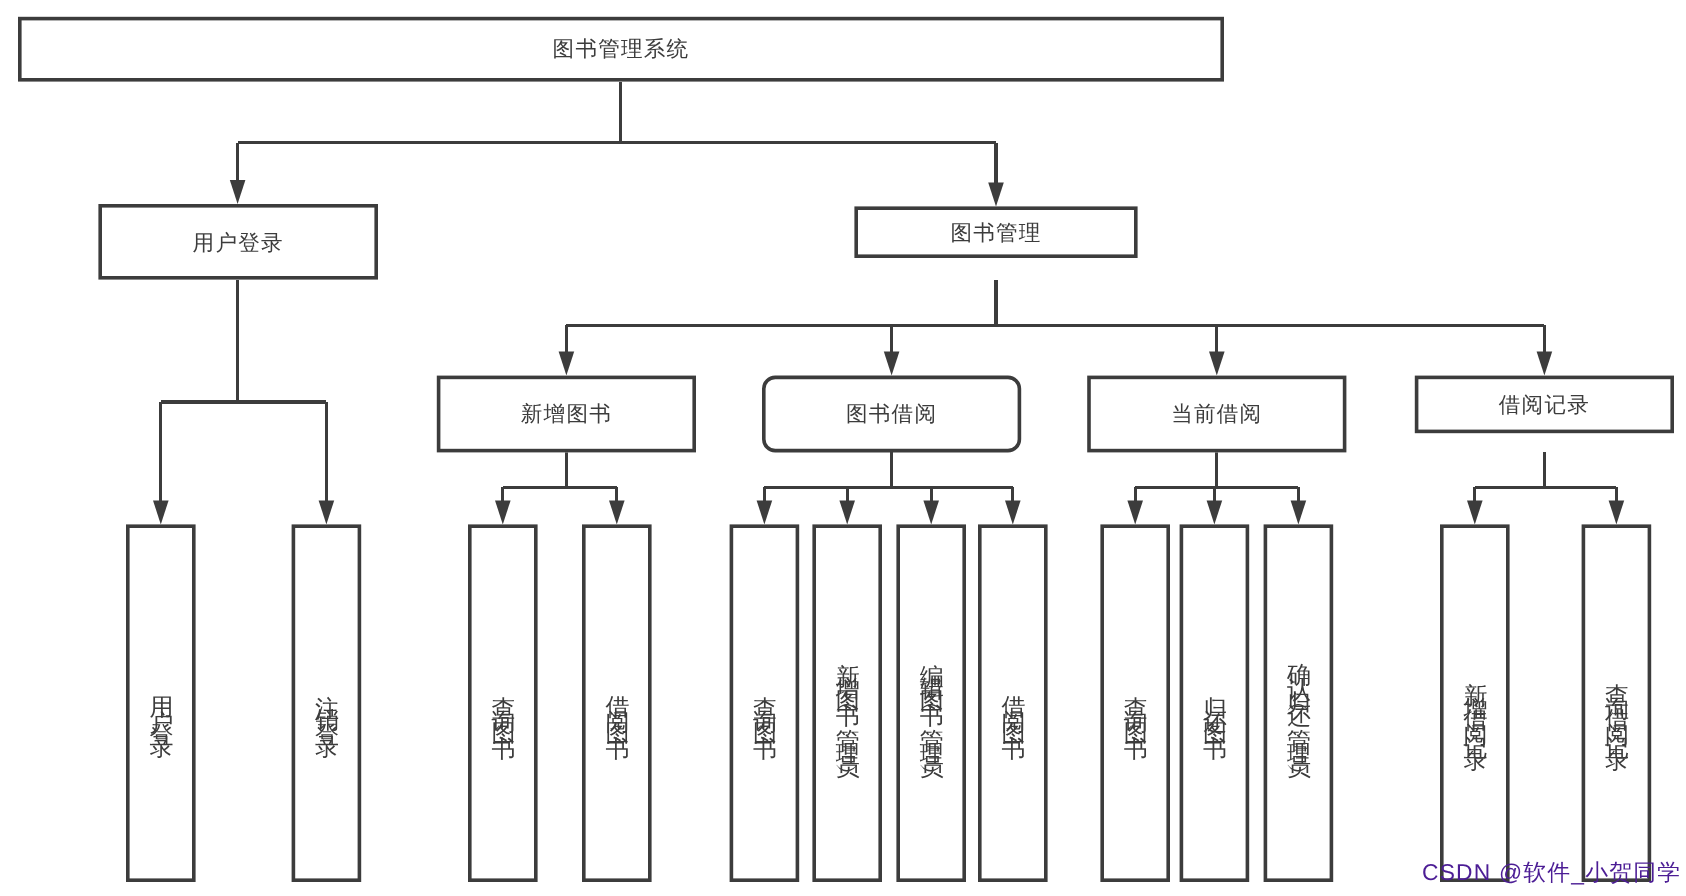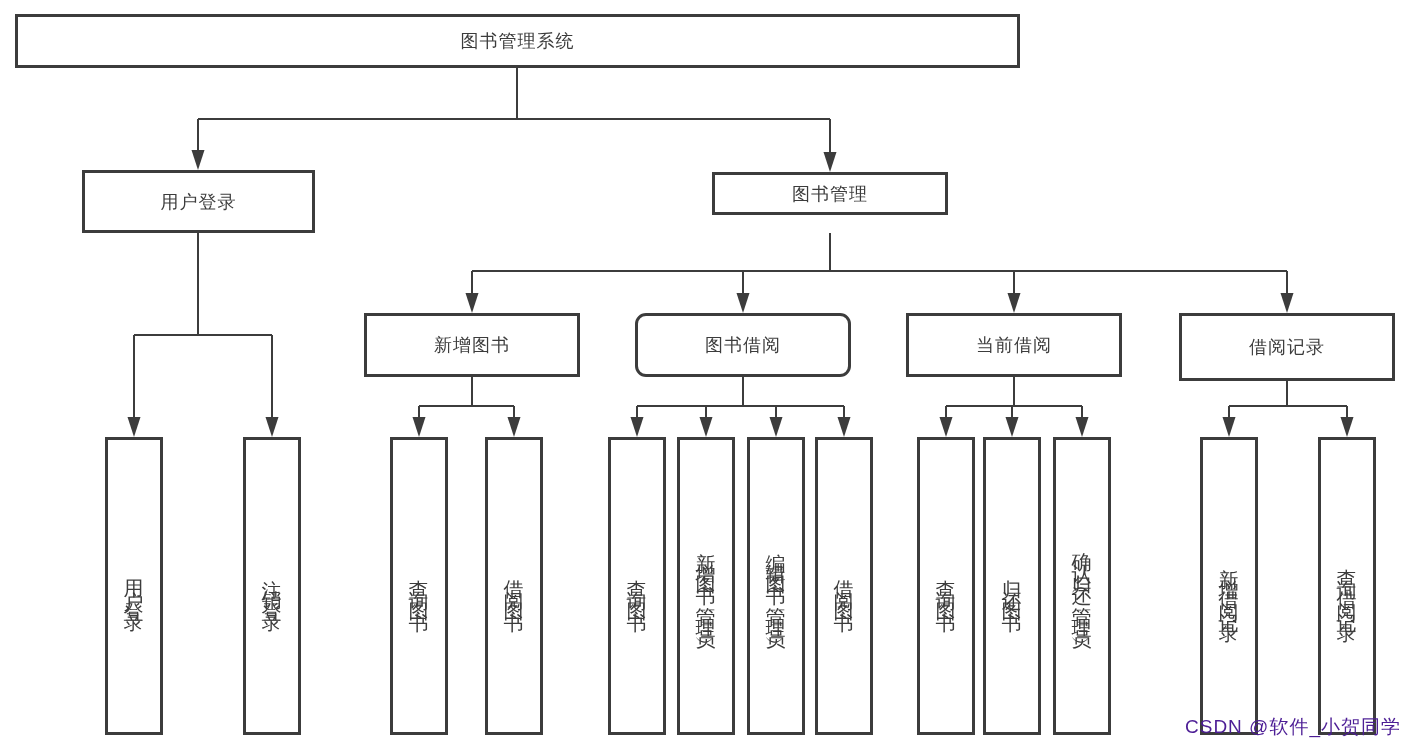--- a/index.html
+++ b/index.html
@@ -106,21 +106,21 @@
 
   <div class="box hbox" style="left:364px; top:313px; width:216px; height:64px;">
     <span>新增图书</span>
   </div>
   <div class="box hbox" style="left:635px; top:313px; width:216px; height:64px;border-radius:11px;">
     <span>图书借阅</span>
   </div>
   <div class="box hbox" style="left:906px; top:313px; width:216px; height:64px;">
     <span>当前借阅</span>
   </div>
-  <div class="box hbox" style="left:1179px; top:313px; width:216px; height:68px;">
+  <div class="box hbox" style="left:1179px; top:313px; width:216px; height:48px;">
     <span>借阅记录</span>
   </div>
 
   <div class="box vbox" style="left:105px; top:437px; width:58px; height:298px;">
     <span>用户登录</span>
   </div>
   <div class="box vbox" style="left:243px; top:437px; width:58px; height:298px;">
     <span>注销登录</span>
   </div>
 

